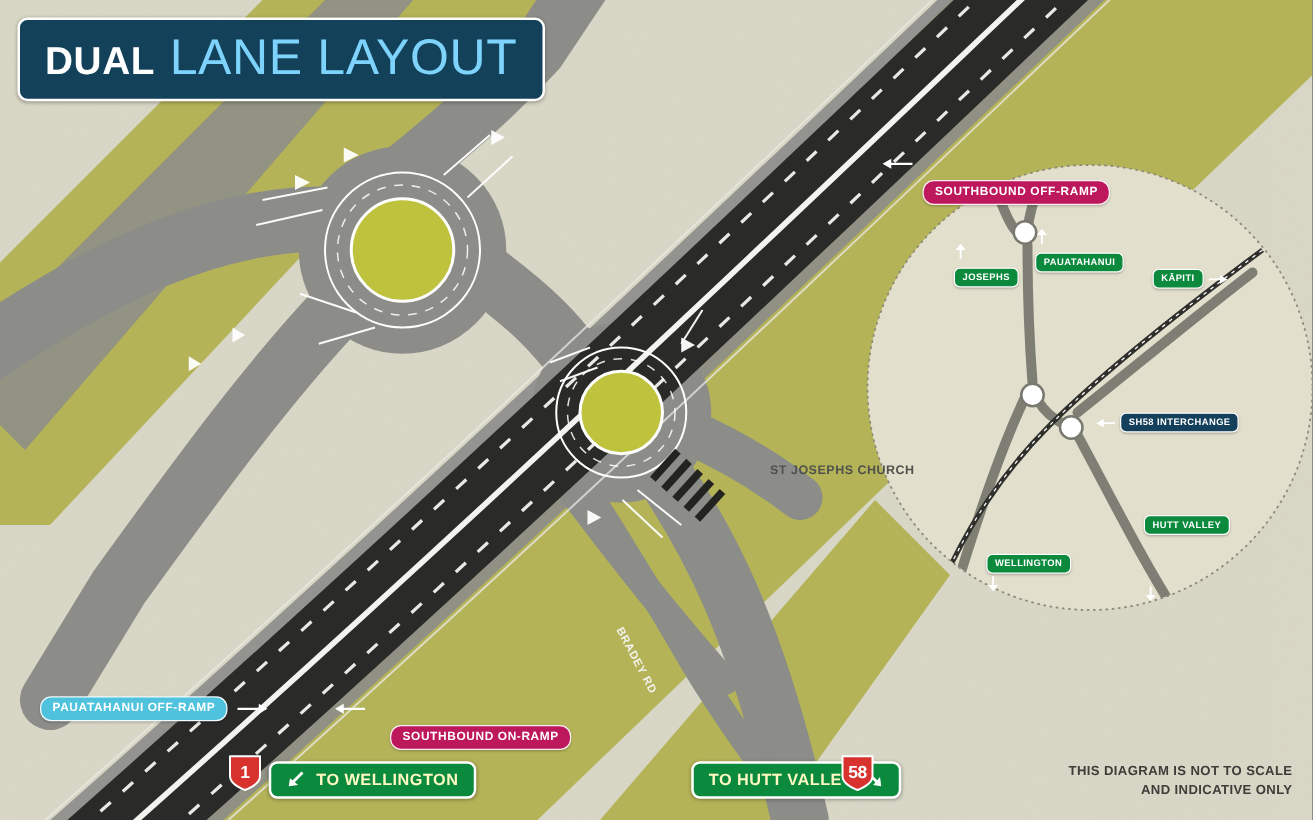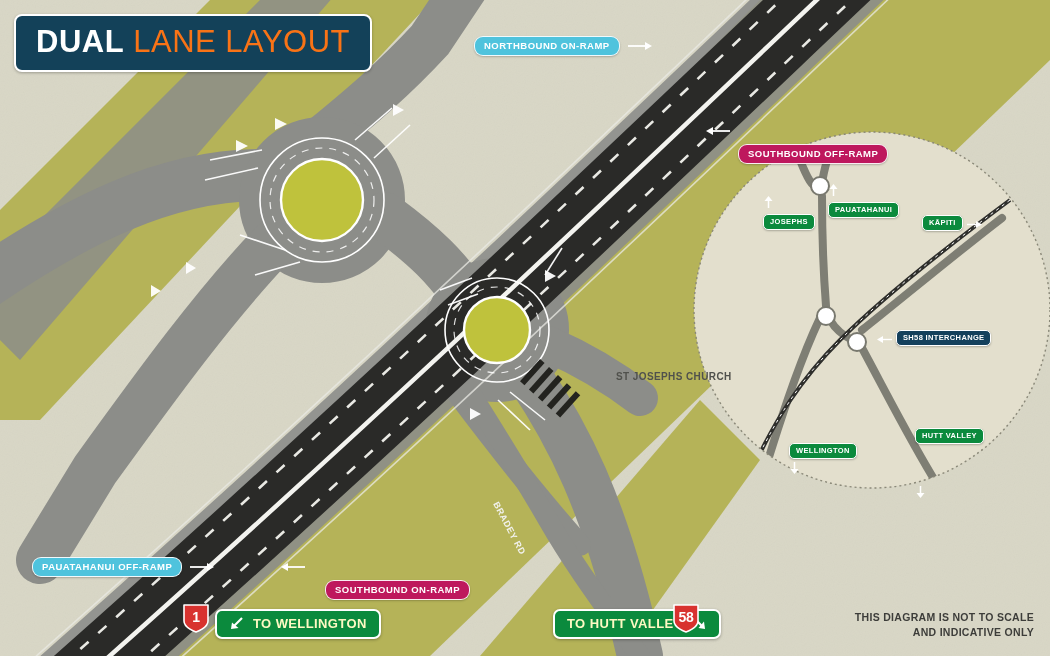--- a/index.html
+++ b/index.html
@@ -29,22 +29,22 @@
     box-shadow: 0 1px 3px rgba(0,0,0,.28);
     white-space: nowrap;
   }
   .title-banner .t-strong {
     color: #ffffff;
     font-size: 31px;
     font-weight: bold;
     letter-spacing: .5px;
   }
   .title-banner .t-light {
-    color: #f97316;
-    font-size: 31px;
+    color: #7dd3fc;
+    font-size: 40px;
     font-weight: normal;
     letter-spacing: .5px;
     text-align: right;
   }
 
   
   .pill {
     position: absolute;
     display: flex;
     align-items: center;
@@ -322,41 +322,32 @@
       <circle cx="872" cy="310" r="178" fill="none" stroke="#8a8878" stroke-width="1.4" stroke-dasharray="2 3"></circle>
     </g>
 
   </svg>
   </div>
 
   <div class="title-banner">
     <span class="t-strong">DUAL</span><span class="t-light"> LANE LAYOUT</span>
   </div>
 
-  <div class="pill cyan" style="left:474px; top:36px;">
-    <span class="box">NORTHBOUND ON-RAMP</span>
-    <span class="arrow">
-      <svg viewBox="0 0 26 12">
-          <path d="M1 6 H19" stroke="#ffffff" stroke-width="1.8" fill="none"></path>
-          <polygon points="18,2 25,6 18,10" fill="#ffffff"></polygon>
-        </svg>
-    </span>
-  </div>
 
   <div class="pill orange" style="left:705px; top:97px;">
     <span class="arrow">
       <svg viewBox="0 0 26 12">
           <path d="M25 6 H7" stroke="#ffffff" stroke-width="1.8" fill="none"></path>
           <polygon points="8,2 1,6 8,10" fill="#ffffff"></polygon>
         </svg>
     </span>
     <span class="box">SOUTHBOUND OFF-RAMP</span>
   </div>
 
-  <div class="pill orange" style="left:280px; top:533px;gap:19px;">
+  <div class="pill orange" style="left:267px; top:533px;gap:19px;">
     <span class="arrow">
       <svg viewBox="0 0 26 12">
           <path d="M25 6 H7" stroke="#ffffff" stroke-width="1.8" fill="none"></path>
           <polygon points="8,2 1,6 8,10" fill="#ffffff"></polygon>
         </svg>
     </span>
     <span class="box">SOUTHBOUND ON-RAMP</span>
   </div>
 
   <div class="pill cyan" style="left:32px; top:557px;">
@@ -445,21 +436,21 @@
   <div class="ilabel navy" style="left:876px; top:330px;">
     <span>
       <svg width="16" height="9" viewBox="0 0 16 9">
           <path d="M16 4.5 H6" stroke="#ffffff" stroke-width="1.4" fill="none"></path>
           <polygon points="1,4.5 7,1 7,8" fill="#ffffff"></polygon>
         </svg>
     </span>
     <span class="ibox">SH58 INTERCHANGE</span>
   </div>
 
-  <div class="ilabel stack" style="left:915px; top:428px;gap:40px;">
+  <div class="ilabel stack" style="left:915px; top:412px;gap:40px;">
     <span class="ibox">HUTT VALLEY</span>
     <span>
       <svg width="11" height="13" viewBox="0 0 11 13">
           <path d="M5.5 1 V10" stroke="#ffffff" stroke-width="1.5" fill="none"></path>
           <polygon points="5.5,13 9.5,8 1.5,8" fill="#ffffff"></polygon>
         </svg>
     </span>
   </div>
 
   <div class="ilabel stack" style="left:789px; top:443px;">

